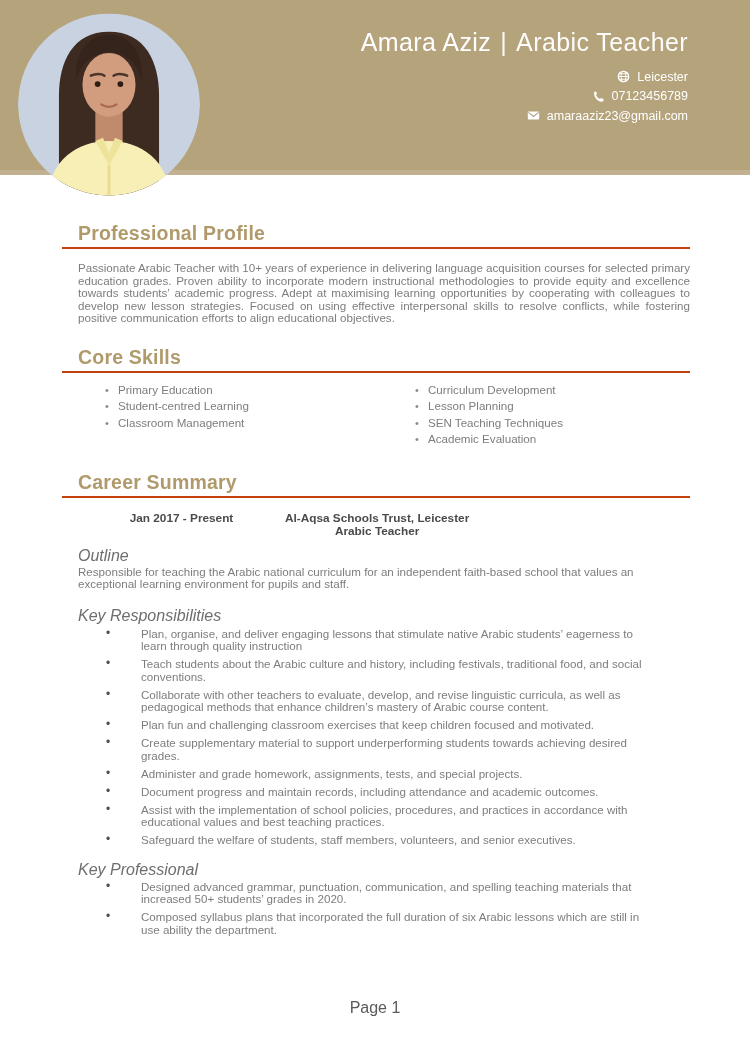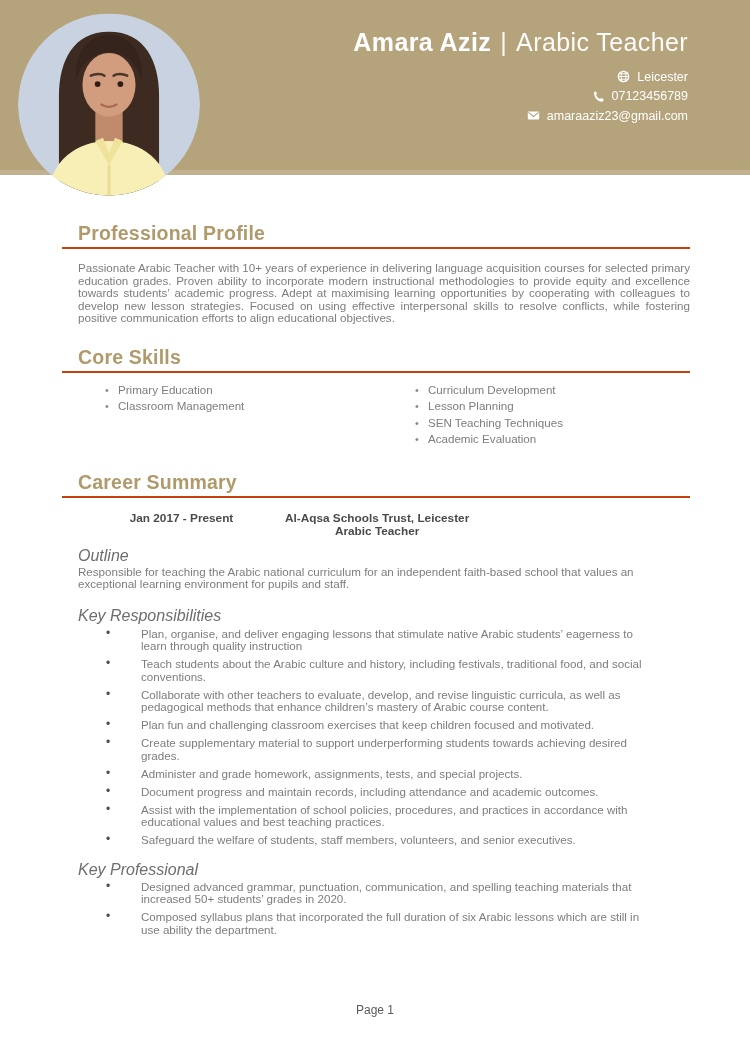--- a/index.html
+++ b/index.html
@@ -36,21 +36,21 @@
     position: absolute; top: 0; right: 62px;
     text-align: right;
   }
   .name-line {
     margin-top: 28px;
     color: #ffffff;
     font-size: 25px;
     letter-spacing: 0.4px;
     white-space: nowrap;
   }
-  .name { font-weight: bold; }
+  .name { font-weight: normal; }
   .name-sep { font-weight: normal; padding: 0 9px; color: rgba(255,255,255,0.92); }
   .role-title { font-weight: normal; color: rgba(255,255,255,0.97); }
 
   .contact { margin-top: 10px; font-size: 12.5px; color: #ffffff; }
   .contact-row {
     display: flex; justify-content: flex-end; align-items: center;
     gap: 7px; height: 19.5px;
   }
   .cicon { display: inline-flex; width: 13px; height: 13px; flex: none; }
   .cicon svg { width: 13px; height: 13px; display: block; }
@@ -130,21 +130,21 @@
     position: absolute; left: 0; top: -1px;
     color: #4d4d4d; font-size: 12px;
   }
   .ach-list { margin-top: 5px; }
 
   
   .footer {
     position: absolute; left: 0; right: 0; bottom: 44px;
     text-align: center;
     color: #5a5a5a;
-    font-size: 12px;
+    font-size: 16px;
   }
 </style>
 </head>
 <body>
 
 <div class="page">
 
   <header class="header">
     <div class="avatar">
       <svg viewBox="0 0 120 120" aria-hidden="true">
@@ -215,20 +215,21 @@
     <section>
       <h2 class="section-heading mt-profile">Professional Profile</h2>
       <p class="body-text profile-body">Passionate Arabic Teacher with 10+ years of experience in delivering language acquisition courses for selected primary education grades. Proven ability to incorporate modern instructional methodologies to provide equity and excellence towards students’ academic progress. Adept at maximising learning opportunities by cooperating with colleagues to develop new lesson strategies. Focused on using effective interpersonal skills to resolve conflicts, while fostering positive communication efforts to align educational objectives.</p>
     </section>
 
     <section>
       <h2 class="section-heading mt-skills">Core Skills</h2>
       <div class="skills-cols">
         <ul class="skills-list skills-col-1">
             <li>Primary Education</li>
+            <li>Student-centred Learning</li>
             <li>Classroom Management</li>
           </ul>
         <ul class="skills-list skills-col-2">
             <li>Curriculum Development</li>
             <li>Lesson Planning</li>
             <li>SEN Teaching Techniques</li>
             <li>Academic Evaluation</li>
           </ul>
       </div>
     </section>

